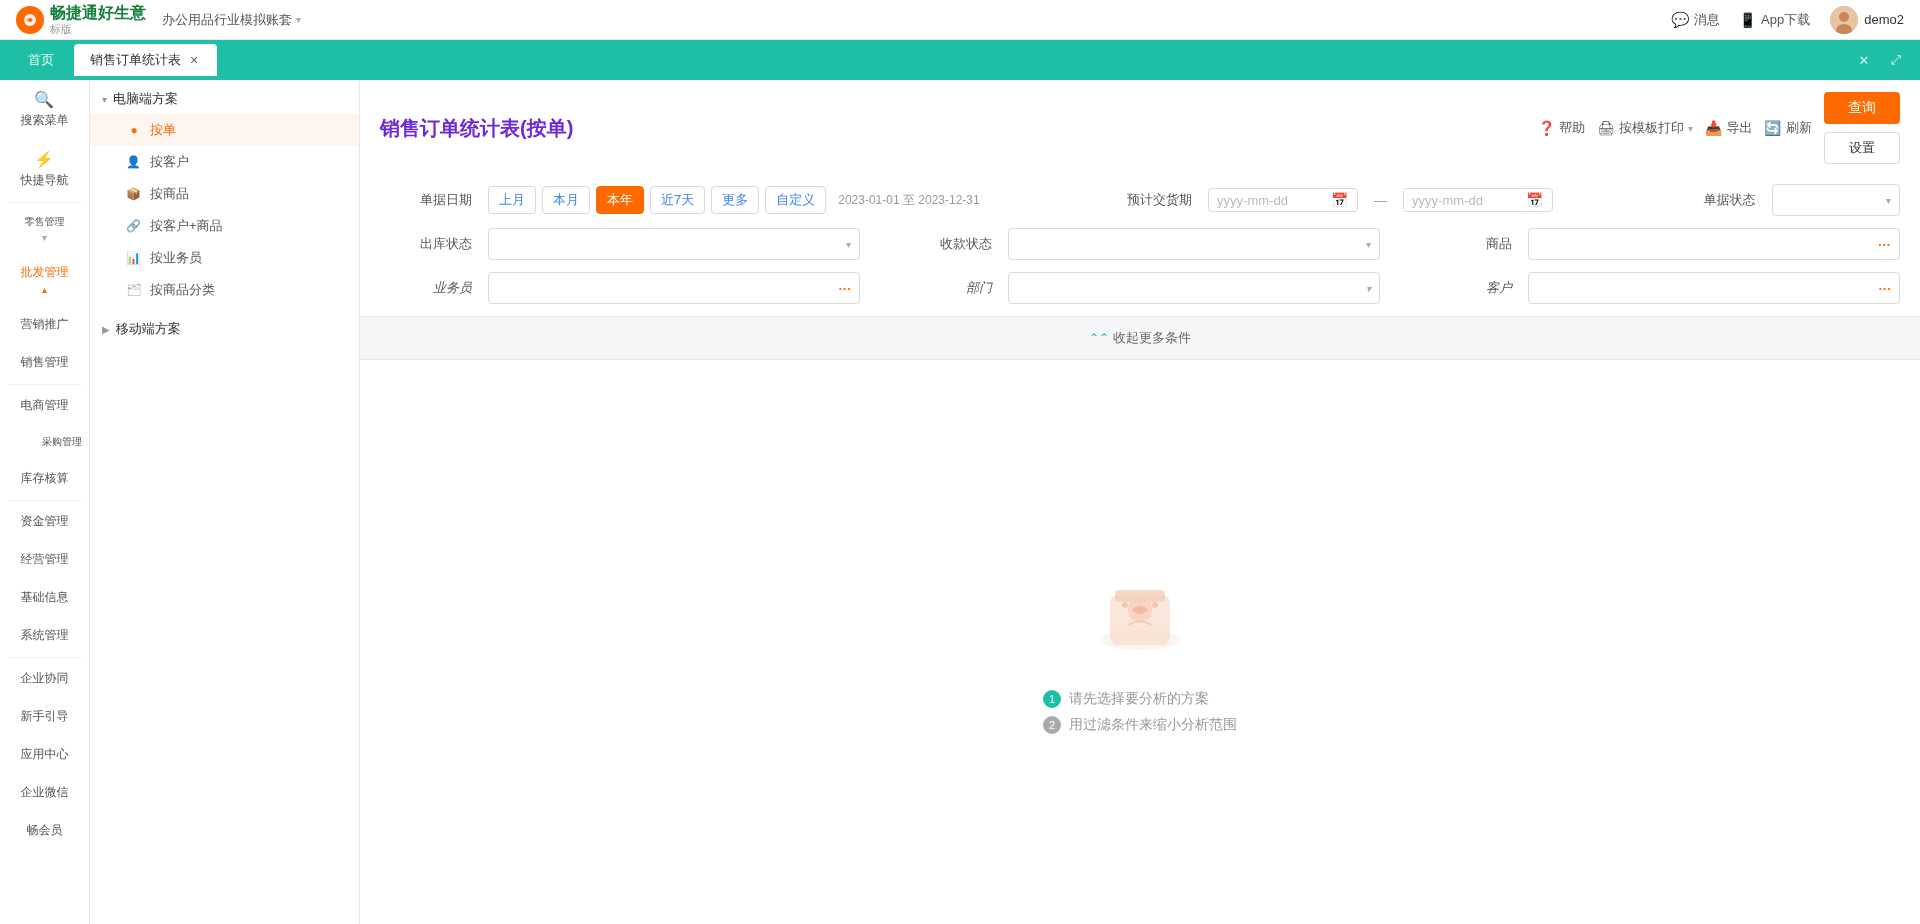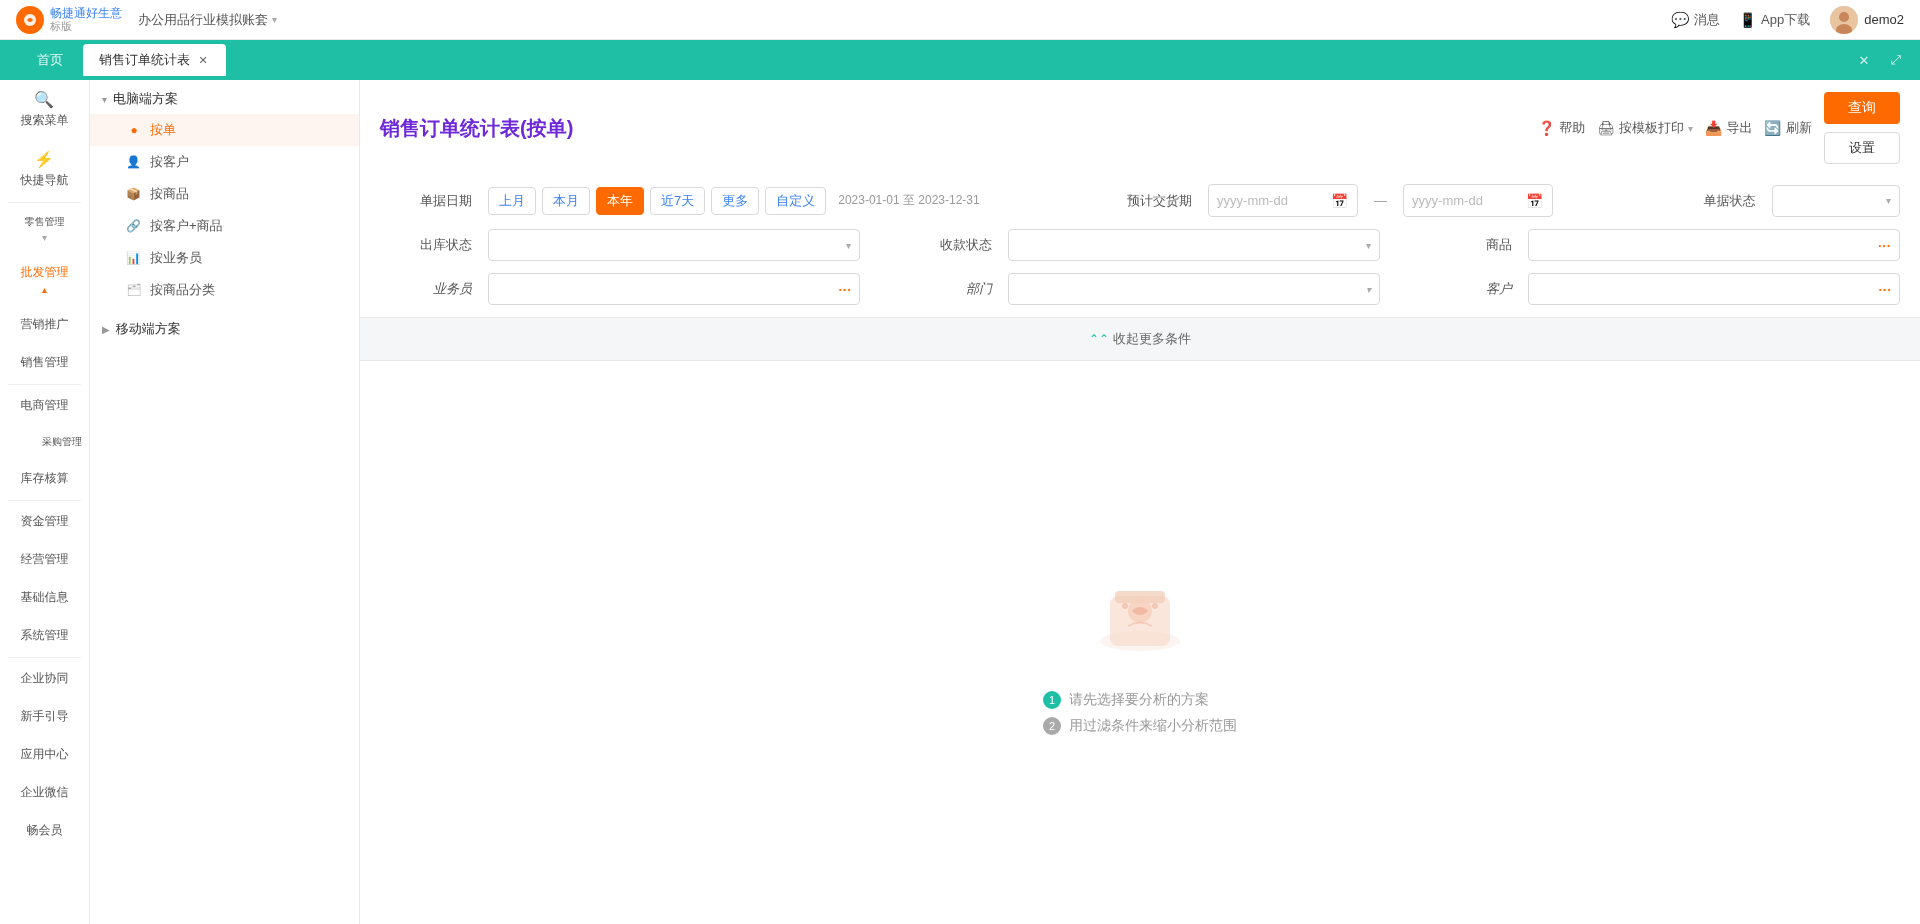--- a/index.html
+++ b/index.html
@@ -10,21 +10,21 @@
     .top-bar-left { display: flex; align-items: center; gap: 8px; }
     .logo-area { display: flex; align-items: center; gap: 6px; }
     .logo-icon { width: 28px; height: 28px; background: #ff6a00; border-radius: 50%; display: flex; align-items: center; justify-content: center; }
     .logo-icon svg { width: 16px; height: 16px; fill: white; }
     .dropdown-selector { display: flex; align-items: center; gap: 4px; color: #555; font-size: 13px; cursor: pointer; padding: 4px 8px; border-radius: 4px; }
     .top-bar-right { display: flex; align-items: center; gap: 20px; }
     .top-bar-btn { display: flex; align-items: center; gap: 4px; color: #555; cursor: pointer; font-size: 13px; }
     .user-avatar { width: 28px; height: 28px; border-radius: 50%; background: #e0c4a8; display: flex; align-items: center; justify-content: center; overflow: hidden; }
 
     
-    .tab-bar { height: 40px; background: #1ebfa5; display: flex; align-items: center; padding: 0 21px; gap: 4px; position: relative; }
+    .tab-bar { height: 40px; background: #1ebfa5; display: flex; align-items: center; padding: 0 12px; gap: 4px; position: relative; }
     .tab-item { height: 32px; padding: 0 16px; display: flex; align-items: center; gap: 6px; cursor: pointer; border-radius: 4px 4px 0 0; font-size: 13px; color: rgba(255,255,255,0.85); }
     .tab-item.active { background: #fff; color: #333; }
     .tab-item.home { color: rgba(255,255,255,0.9); }
     .tab-close { width: 14px; height: 14px; display: flex; align-items: center; justify-content: center; border-radius: 50%; font-size: 11px; color: #666; }
     .tab-bar-actions { position: absolute; right: 12px; display: flex; gap: 8px; }
     .tab-bar-action-btn { width: 24px; height: 24px; display: flex; align-items: center; justify-content: center; color: rgba(255,255,255,0.8); cursor: pointer; }
 
     
     .main-layout { display: flex; height: calc(924px - 80px); }
 
@@ -67,21 +67,21 @@
     .filter-row { display: flex; align-items: center; gap: 16px; margin-bottom: 12px; flex-wrap: nowrap; }
     .filter-row:last-child { margin-bottom: 0; font-style: italic; }
     .filter-label { font-size: 13px; color: #555; white-space: nowrap; min-width: 60px; text-align: right; }
     .filter-label.wide { min-width: 70px; }
     .date-group { display: flex; align-items: center; gap: 6px; }
     .date-btn { padding: 4px 10px; border-radius: 4px; font-size: 13px; cursor: pointer; border: 1px solid #d9d9d9; color: #3b82f6; background: #fff; }
     .date-btn.active { background: #ff6a00; color: #fff; border-color: #ff6a00; }
     .date-range-text { font-size: 12px; color: #999; margin-left: 6px; }
     .filter-select { flex: 1; height: 32px; border: 1px solid #d9d9d9; border-radius: 4px; padding: 0 8px; font-size: 13px; color: #333; outline: none; background: #fff; cursor: pointer; display: flex; align-items: center; justify-content: space-between; }
     .filter-select-arrow { color: #aaa; font-size: 10px; }
-    .filter-date-input { width: 150px; height: 33px; border: 1px solid #d9d9d9; border-radius: 4px; padding: 8px 8px; font-size: 13px; color: #999; outline: none; display: flex; align-items: center; gap: 6px; cursor: pointer; }
+    .filter-date-input { width: 150px; height: 24px; border: 1px solid #d9d9d9; border-radius: 4px; padding: 8px 8px; font-size: 13px; color: #999; outline: none; display: flex; align-items: center; gap: 6px; cursor: pointer; }
     .filter-date-icon { color: #ff6a00; font-size: 14px; }
     .filter-dash { color: #999; }
     .filter-ellipsis { color: #ff6a00; cursor: pointer; font-size: 13px; font-weight: bold; }
 
     
     .collapse-bar { background: #f5f6f7; padding: 8px; display: flex; justify-content: center; border-bottom: 1px solid #e8e8e8; }
     .collapse-btn { display: flex; align-items: center; gap: 4px; color: #666; cursor: pointer; font-size: 13px; padding: 4px 12px; border-radius: 4px; }
 
     
     .empty-state { flex: 1; display: flex; flex-direction: column; align-items: center; justify-content: center; background: #fff; margin: 0; }
@@ -104,21 +104,21 @@
 <div class="top-bar">
   <div class="top-bar-left">
     <div class="logo-area">
       <div class="logo-icon">
         <svg viewBox="0 0 16 16">
             <circle cx="8" cy="8" r="6" fill="white" opacity="0.9"></circle>
             <path d="M5 8 Q8 4 11 8 Q8 12 5 8Z" fill="#ff6a00"></path>
           </svg>
       </div>
       <div style="display:flex;flex-direction:column;line-height:1.2;">
-        <span style="font-size:12px;color:#3b82f6;font-weight:400;">畅捷通好生意</span>
+        <span style="font-size:16px;color:#15803d;font-weight:700;">畅捷通好生意</span>
         <span style="font-size:11px;color:#999;">标版</span>
       </div>
     </div>
     <div class="dropdown-selector">
       <span>办公用品行业模拟账套</span>
       <span style="font-size:10px;color:#aaa;">▾</span>
     </div>
   </div>
   <div class="top-bar-right">
     <div class="top-bar-btn">

